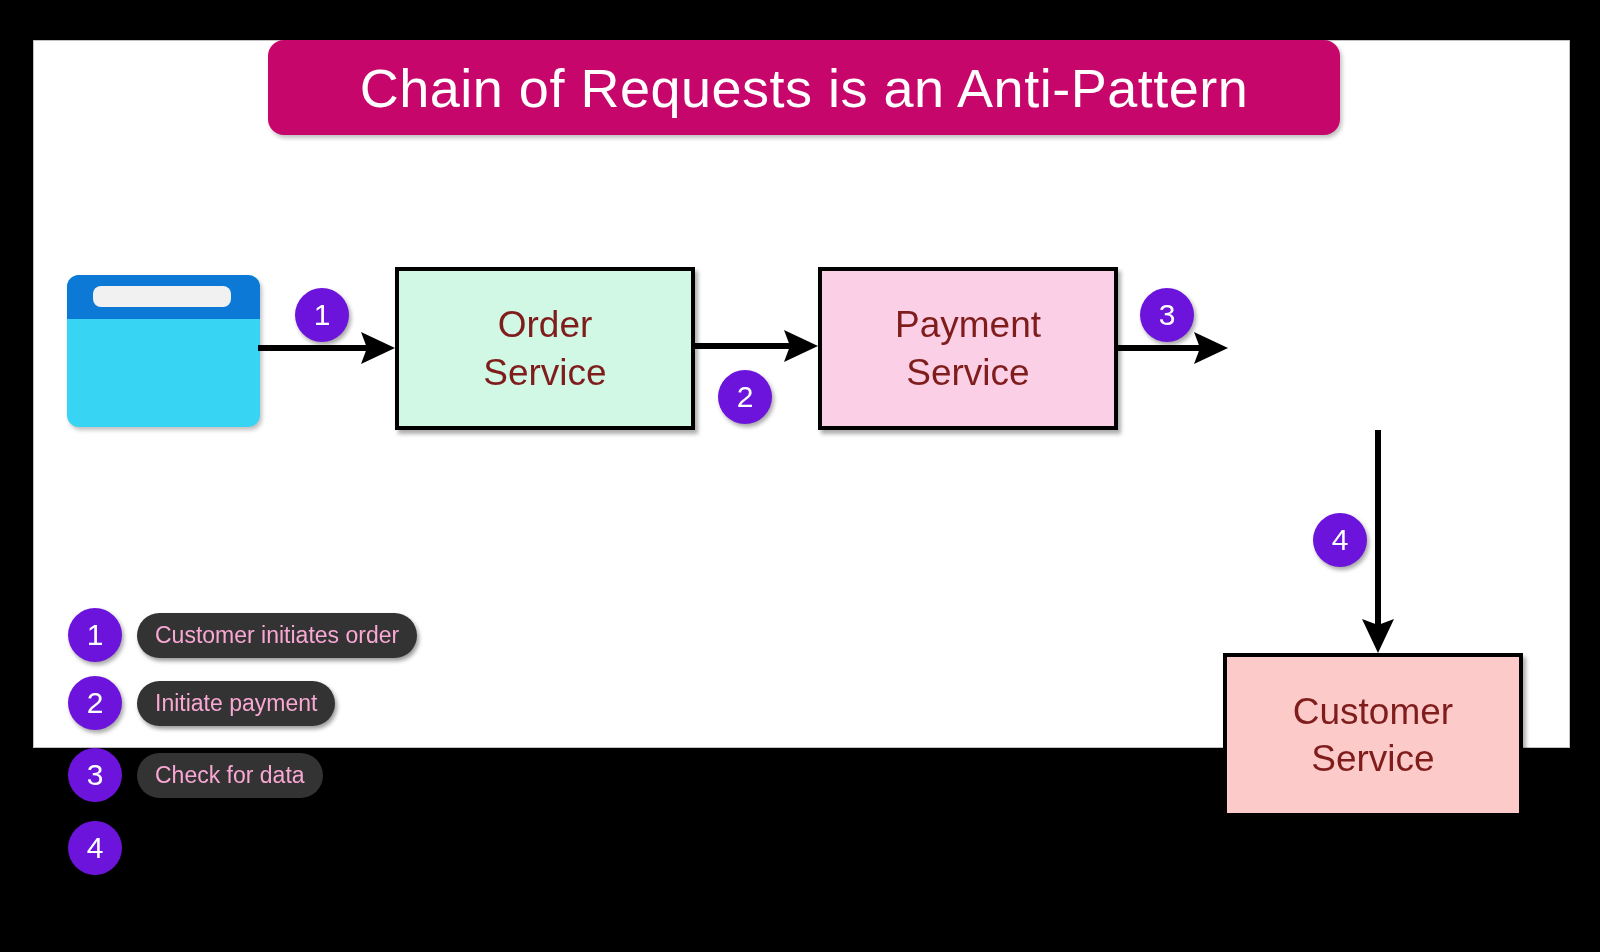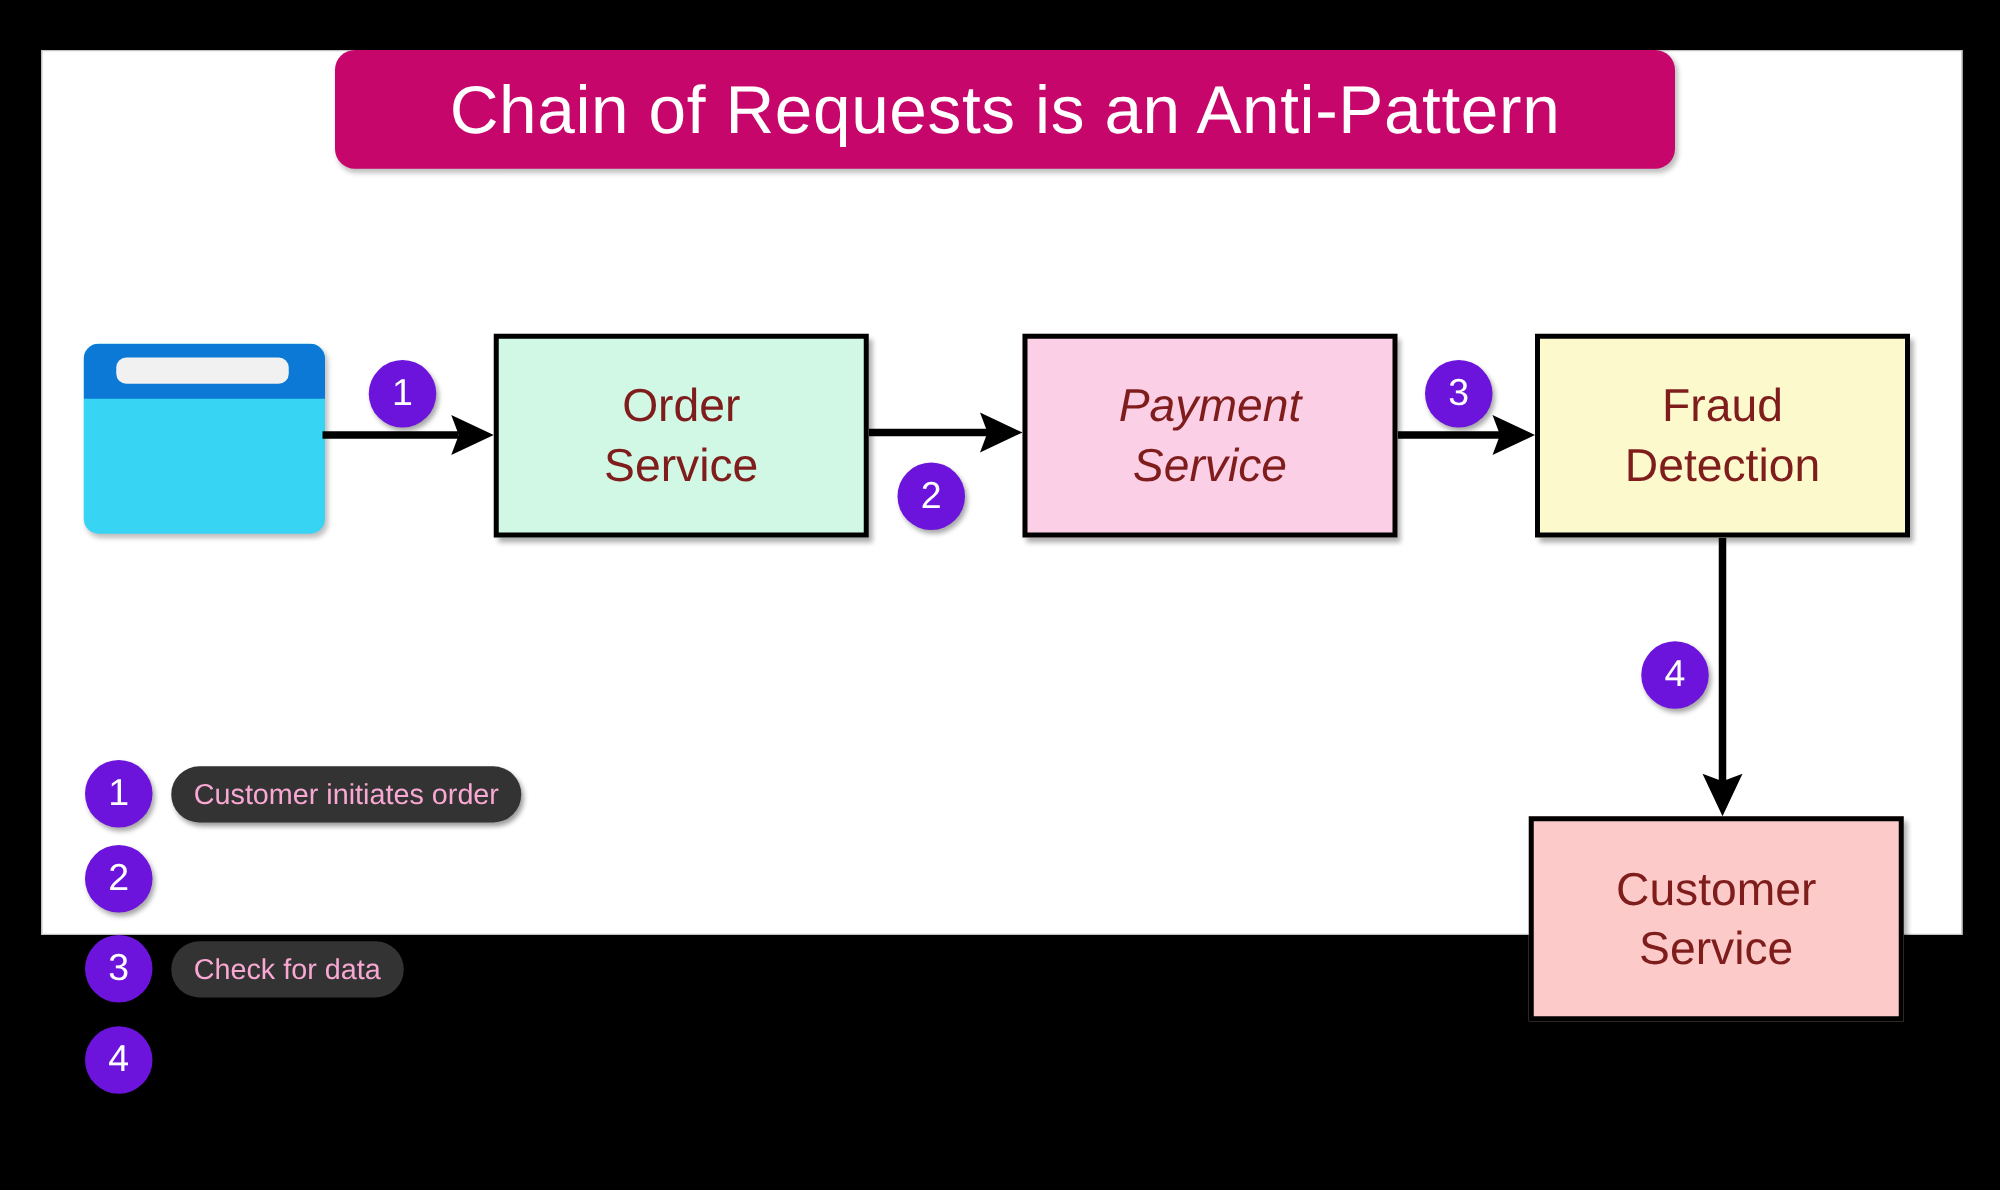--- a/index.html
+++ b/index.html
@@ -42,21 +42,21 @@
   .node {
     position:absolute; width:300px; height:163px;
     border:4px solid #000;
     display:flex; align-items:center; justify-content:center; text-align:center;
     box-shadow: 3px 4px 4px rgba(0,0,0,0.32);
   }
   .node span {
     font-size:37px; line-height:1.28; color:#7f1d1d; white-space:pre-line;
   }
   .node-order    { left:362px;  top:227px; background:#D0F8E4; }
-  .node-payment  { left:785px;  top:227px; background:#FBCFE5;font-style:italic; }
+  .node-payment  { left:785px;  top:227px; background:#FBCFE5; }
   .node-fraud    { left:1195px; top:227px; background:#FCFACD; }
   .node-customer { left:1190px; top:613px; background:#FCCBC9; height:164px;text-align:center; }
   
   svg.arrows { position:absolute; left:0; top:0; width:1537px; height:883px; }
   
   .badge {
     position:absolute; width:54px; height:54px; border-radius:50%;
     background:#6C14DB; color:#fff;
     display:flex; align-items:center; justify-content:center;
     font-size:30px;
@@ -123,40 +123,37 @@
   </svg>
 
   <div class="node node-order">
     <span>Order
 Service</span>
   </div>
   <div class="node node-payment">
     <span>Payment
 Service</span>
   </div>
-  <div class="node node-fraud">
-    <span>Fraud
-Detection</span>
-  </div>
   <div class="node node-customer">
     <span>Customer
 Service</span>
   </div>
 
   <div class="badge badge-1">1</div>
   <div class="badge badge-2">2</div>
   <div class="badge badge-3">3</div>
   <div class="badge badge-4">4</div>
 
   <div class="legend-row legend-row-1">
     <div class="legend-num">1</div>
     <div class="legend-pill">Customer initiates order</div>
   </div>
   <div class="legend-row legend-row-2">
     <div class="legend-num">2</div>
+    <div class="legend-pill">Initiate payment</div>
   </div>
   <div class="legend-row legend-row-3">
     <div class="legend-num">3</div>
     <div class="legend-pill">Check for data</div>
   </div>
   <div class="legend-row legend-row-4">
     <div class="legend-num">4</div>
   </div>
 
 </div>

